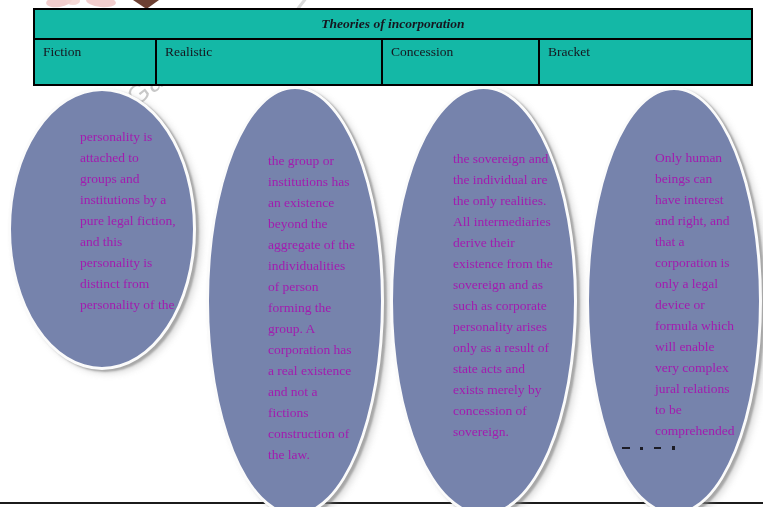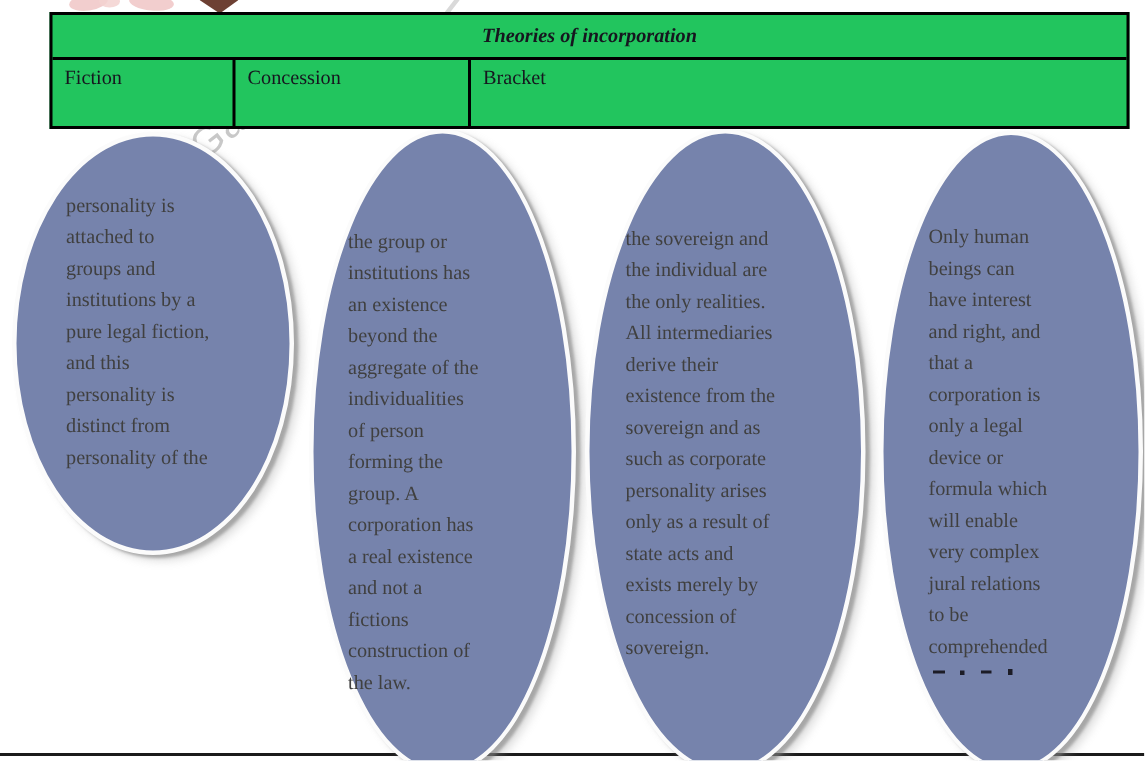--- a/index.html
+++ b/index.html
@@ -31,21 +31,21 @@
     font-family:"Liberation Sans", sans-serif;
     font-size:27px;color:#b6b6b6;opacity:.75;
     transform:rotate(-38deg);transform-origin:left bottom;
     letter-spacing:1px;
   }
 
   
   .theory-table{
     position:absolute;left:33px;top:8px;width:720px;z-index:3;
     border:2px solid #000;
-    background:#22c55e;
+    background:#14b8a6;
     box-sizing:border-box;
   }
   .title-row{
     height:28px;border-bottom:2px solid #000;
     display:flex;align-items:center;justify-content:center;
   }
   .title-row .title-text{
     font-weight:bold;font-style:italic;font-size:13.5px;
   }
   .header-row{display:flex;height:44px;}
@@ -78,21 +78,22 @@
   }
   .el-1{left:8px;  top:88px;width:188px;height:282px;}
   .el-2{left:206px;top:86px;width:178px;height:430px;}
   .el-3{left:390px;top:86px;width:187px;height:430px;}
   .el-4{left:586px;top:87px;width:176px;height:428px;}
 
   .ellipse-text{
     position:absolute;z-index:4;
     font-size:13.5px;line-height:21px;
     white-space:pre-line;
-    color:#404040;
+    color:#a21caf;
+    margin-left:36px;
   }
   .tx-1{left:44px; top:126px;width:130px;}
   .tx-2{left:232px;top:150px;width:140px;}
   .tx-3{left:417px;top:148px;width:142px;}
   .tx-4{left:619px;top:147px;width:116px;}
 
   
   .clipped-marks{position:absolute;left:622px;top:446px;width:64px;height:4px;z-index:4;}
   .clipped-marks span{position:absolute;background:#1c1c26;height:2px;top:1px;}
   .clipped-marks .m1{left:0;width:8px;}
@@ -111,20 +112,21 @@
   <span class="brown-diamond"></span>
   <span class="gray-slash"></span>
   <span class="watermark-text">Gat</span>
 
   <div class="theory-table">
     <div class="title-row">
       <span class="title-text">Theories of incorporation</span>
     </div>
     <div class="header-row">
       <div class="header-cell hc-0">Fiction</div>
+      <div class="header-cell hc-1">Realistic</div>
       <div class="header-cell hc-2">Concession</div>
       <div class="header-cell hc-3">Bracket</div>
     </div>
   </div>
 
   <div class="bottom-rule"></div>
 
   <div class="ellipse el-1"></div>
   <div class="ellipse el-2"></div>
   <div class="ellipse el-3"></div>

